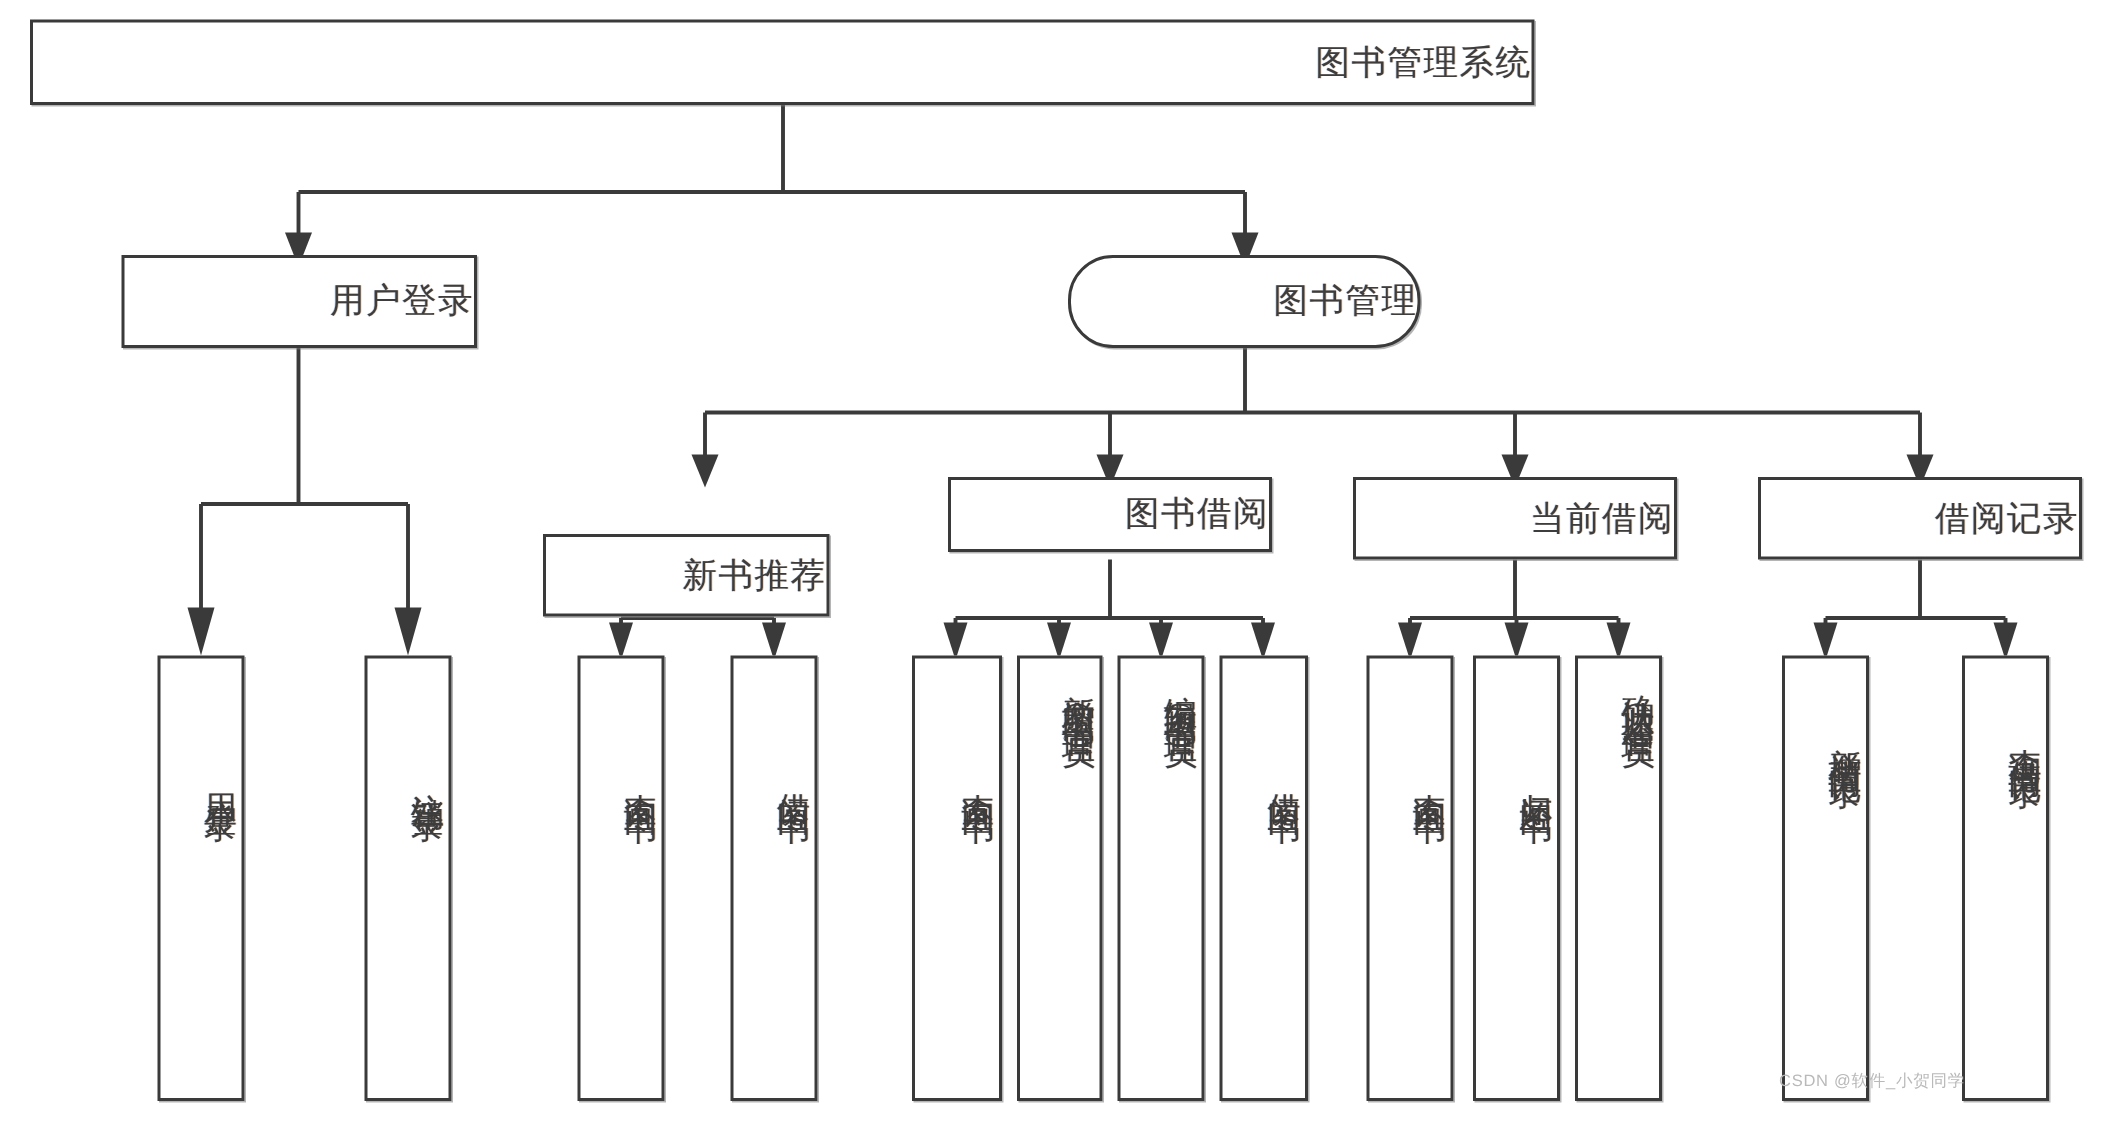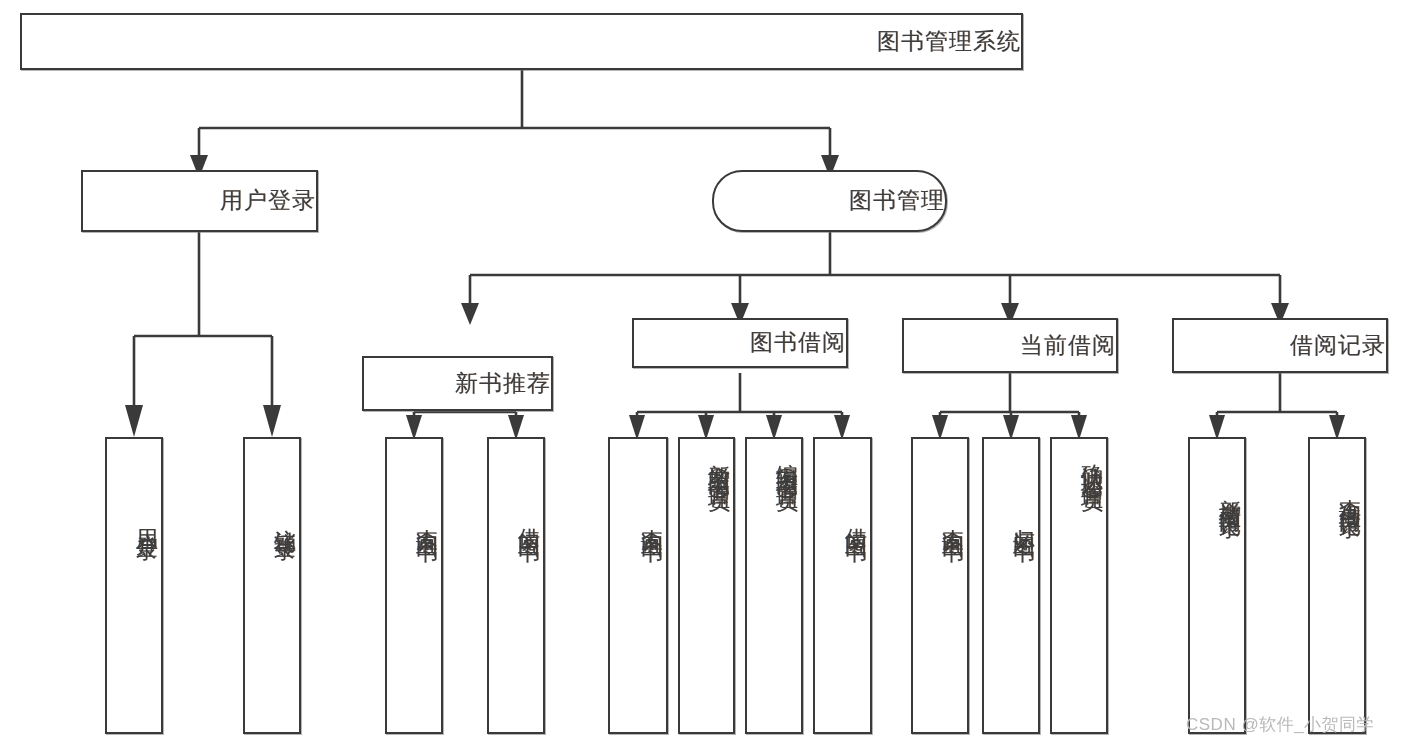--- a/index.html
+++ b/index.html
@@ -62,21 +62,21 @@
     letter-spacing: 4px;
     white-space: pre-wrap;
   }
   .node.vertical.tall-text {
     align-items: flex-start;
   }
   #watermark {
     position: absolute;
     left: 1186px;
     top: 713px;
-    font-size: 17px;
+    font-size: 11px;
     color: #b9b9b9;
     letter-spacing: 0.5px;
     white-space: nowrap;
     font-family: "Liberation Sans", "DejaVu Sans", sans-serif;
   }
 </style>
 </head>
 <body>
 
 <div id="diagram-canvas">

